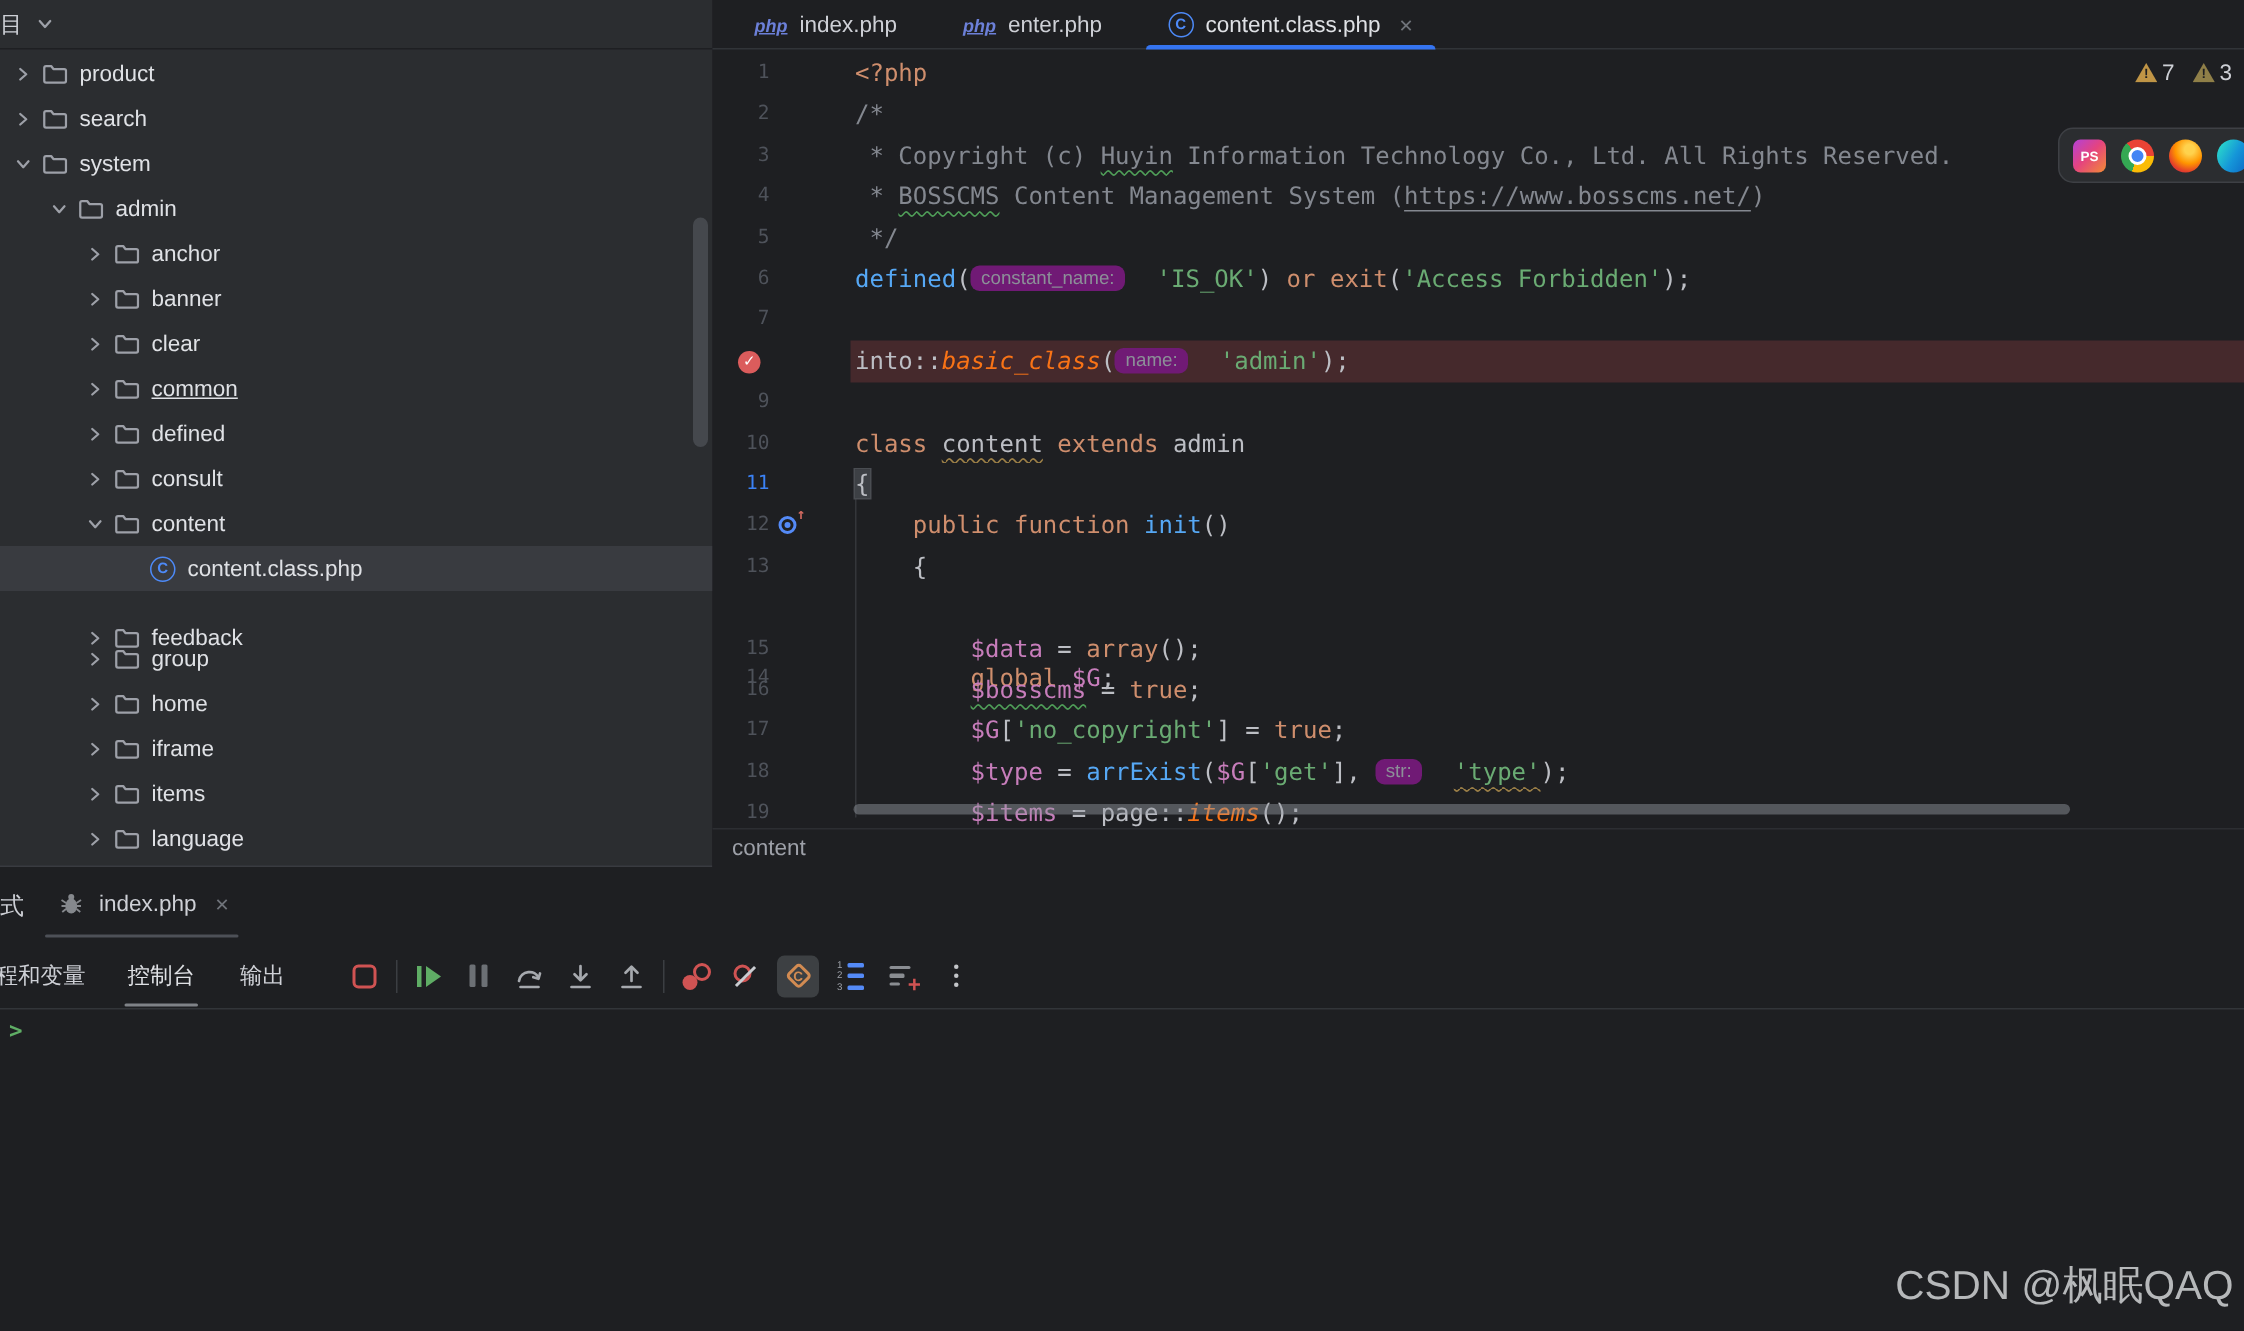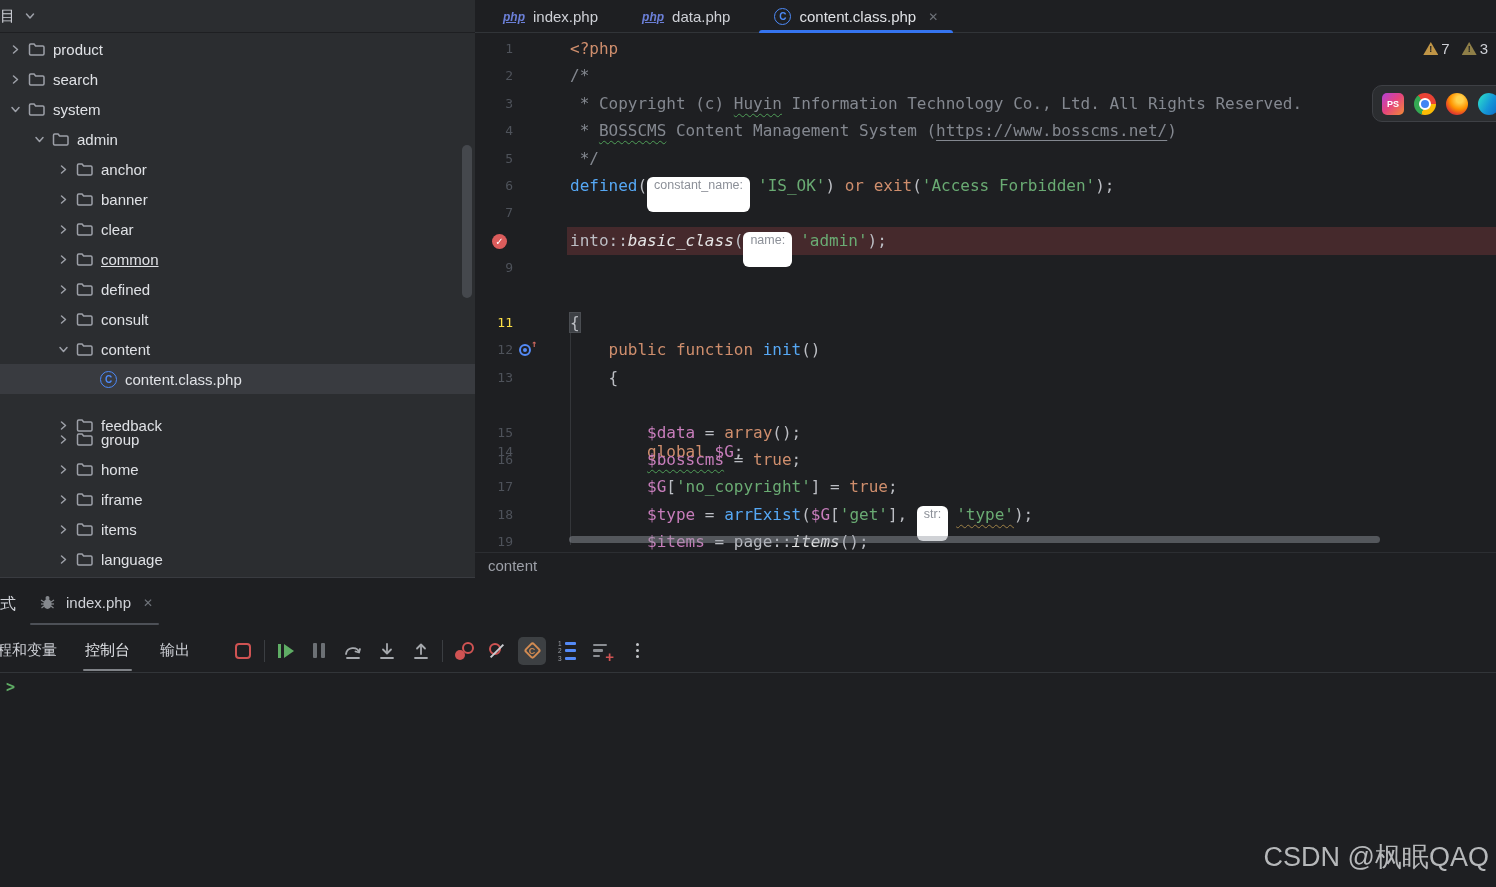--- a/index.html
+++ b/index.html
@@ -35,38 +35,38 @@
   .tab.active::after { content:""; position:absolute; left:0; right:0; bottom:0; height:3px;
                        background:#3574f0; border-radius:3px 3px 0 0; }
   .php-badge { font:italic bold 12px "Liberation Sans", sans-serif; color:#6c80d9;text-decoration:underline; }
   .tab-close { color:#6f737a; font-size:12px; margin-left:4px; }
 
   .code-area { position:absolute; top:0; left:0; right:0; height:552px; overflow:hidden;
                font-family:"DejaVu Sans Mono", monospace; font-size:16px; }
   .cl { position:absolute; left:0; right:0; height:28px; white-space:pre; }
   .cl .ln { position:absolute; left:0; width:38px; text-align:right; color:#4e525a;
             font-size:13px; line-height:28px; }
-  .cl .ln.bright { color:#fde047; }
+  .cl .ln.bright { color:#3b82f6; }
   .cl .codeline { position:absolute; left:95px; right:0; line-height:28px; }
   .hl-bp { position:absolute; left:92px; right:0; height:28px; background:#45292c; }
   .indent-guide { position:absolute; left:95px; top:315px; width:1px; height:230px; background:#34363a; }
   .tok-kw  { color:#cf8e6d; }
   .tok-str { color:#6aab73; }
   .tok-var { color:#c77dbb; }
   .tok-fn  { color:#56a8f5; }
-  .tok-fni { color:#e5e5e5; font-style:italic; }
+  .tok-fni { color:#f97316; font-style:italic; }
   .tok-cmt { color:#848890; }
   .tok-pln { color:#bcbec4; }
   .d-sqg { text-decoration:underline wavy #4f9e58 1px; text-underline-offset:4px; }
   .d-sqy { text-decoration:underline wavy #9e8147 1px; text-underline-offset:4px; }
   .d-url { text-decoration:underline; text-underline-offset:4px; }
   .brace-box { background:#3d4045; outline:1px solid #4a4d52; }
-  .hint-chip { display:inline-block; background:#ffffff; color:#8c9098;
+  .hint-chip { display:inline-block; background:#701a75; color:#8c9098;
                font:12.5px "Liberation Sans", sans-serif; border-radius:6px;
-               padding:1px 7px 20px; margin-right:8px; transform:translateY(-2px); }
+               padding:1px 7px 2px; margin-right:21px; transform:translateY(-2px); }
   .gut-bp { position:absolute; left:17px; top:7px; width:15px; height:15px; border-radius:50%;
             background:#db5c5c; color:#fff; font-size:10px; line-height:15px; text-align:center;
             font-family:"Liberation Sans",sans-serif; }
   .gut-ovr { position:absolute; left:44px; top:7px; width:14px; height:14px; }
   .gut-ovr .ring { position:absolute; left:0; top:1px; width:12px; height:12px; border-radius:50%;
                    border:2px solid #548af7; }
   .gut-ovr .dot { position:absolute; left:4px; top:5px; width:4px; height:4px; border-radius:50%;
                   background:#548af7; }
   .gut-ovr .arr { position:absolute; right:-4px; top:-5px; color:#d0695f; font-size:10px; font-weight:bold; }
   .hscroll { position:absolute; left:94px; top:536px; width:811px; height:7px;
@@ -418,41 +418,42 @@
   </div>
 
   <div class="editor">
     <div class="tabbar" id="tabbar">
         <div class="tab">
           <span class="php-badge">php</span>
           <span>index.php</span>
         </div>
         <div class="tab">
           <span class="php-badge">php</span>
-          <span>data.php</span>
+          <span>enter.php</span>
         </div>
         <div class="tab active">
           <span class="class-icon">C</span>
           <span>content.class.php</span>
           <span class="tab-close">✕</span>
         </div>
       </div>
 
     <div class="code-area" id="code">
       <div class="indent-guide"></div>
     <div class="cl" style="top: 35px;"><span class="ln">1</span><span class="codeline"><span class="tok-kw">&lt;?php</span></span></div>
         <div class="cl" style="top: 62.4px;"><span class="ln">2</span><span class="codeline"><span class="tok-cmt">/*</span></span></div>
         <div class="cl" style="top: 89.8px;"><span class="ln">3</span><span class="codeline"><span class="tok-cmt"> * Copyright (c) </span><span class="tok-cmt d-sqg">Huyin</span><span class="tok-cmt"> Information Technology Co., Ltd. All Rights Reserved.</span></span></div>
         <div class="cl" style="top: 117.2px;"><span class="ln">4</span><span class="codeline"><span class="tok-cmt"> * </span><span class="tok-cmt d-sqg">BOSSCMS</span><span class="tok-cmt"> Content Management System (</span><span class="tok-cmt d-url">https://www.bosscms.net/</span><span class="tok-cmt">)</span></span></div>
         <div class="cl" style="top: 144.6px;"><span class="ln">5</span><span class="codeline"><span class="tok-cmt"> */</span></span></div>
         <div class="cl" style="top: 172px;"><span class="ln">6</span><span class="codeline"><span class="tok-fn">defined</span><span class="tok-pln">(</span><span class="hint-chip">constant_name:</span><span class="tok-str">'IS_OK'</span><span class="tok-pln">) </span><span class="tok-kw">or</span><span class="tok-pln"> </span><span class="tok-kw">exit</span><span class="tok-pln">(</span><span class="tok-str">'Access Forbidden'</span><span class="tok-pln">);</span></span></div>
         <div class="cl" style="top: 199.4px;"><span class="ln">7</span><span class="codeline"></span></div>
         <div class="hl-bp" style="top: 226.8px;"></div>
         <div class="cl" style="top: 226.8px;"><span class="ln"></span><span class="gut-bp">✓</span><span class="codeline"><span class="tok-pln">into</span><span class="tok-pln">::</span><span class="tok-fni">basic_class</span><span class="tok-pln">(</span><span class="hint-chip">name:</span><span class="tok-str">'admin'</span><span class="tok-pln">);</span></span></div>
         <div class="cl" style="top: 254.2px;"><span class="ln">9</span><span class="codeline"></span></div>
+        <div class="cl" style="top: 281.6px;"><span class="ln">10</span><span class="codeline"><span class="tok-kw">class </span><span class="tok-pln d-sqy">content</span><span class="tok-pln"> </span><span class="tok-kw">extends</span><span class="tok-pln"> admin</span></span></div>
         <div class="cl" style="top: 309px;"><span class="ln bright">11</span><span class="codeline"><span class="tok-pln brace-box">{</span></span></div>
         <div class="cl" style="top: 336.4px;"><span class="ln">12</span><span class="gut-ovr"><span class="ring"></span><span class="dot"></span><span class="arr">↑</span></span><span class="codeline"><span class="tok-pln">    </span><span class="tok-kw">public</span><span class="tok-pln"> </span><span class="tok-kw">function</span><span class="tok-pln"> </span><span class="tok-fn">init</span><span class="tok-pln">()</span></span></div>
         <div class="cl" style="top: 363.8px;"><span class="ln">13</span><span class="codeline"><span class="tok-pln">    {</span></span></div>
         <div class="cl" style="top: 391.2px; margin-top: 47px;"><span class="ln">14</span><span class="codeline"><span class="tok-pln">        </span><span class="tok-kw">global</span><span class="tok-pln"> </span><span class="tok-var">$G</span><span class="tok-pln">;</span></span></div>
         <div class="cl" style="top: 418.6px;"><span class="ln">15</span><span class="codeline"><span class="tok-pln">        </span><span class="tok-var">$data</span><span class="tok-pln"> = </span><span class="tok-kw">array</span><span class="tok-pln">();</span></span></div>
         <div class="cl" style="top: 446px;"><span class="ln">16</span><span class="codeline"><span class="tok-pln">        </span><span class="tok-var d-sqg">$bosscms</span><span class="tok-pln"> = </span><span class="tok-kw">true</span><span class="tok-pln">;</span></span></div>
         <div class="cl" style="top: 473.4px;"><span class="ln">17</span><span class="codeline"><span class="tok-pln">        </span><span class="tok-var">$G</span><span class="tok-pln">[</span><span class="tok-str">'no_copyright'</span><span class="tok-pln">] = </span><span class="tok-kw">true</span><span class="tok-pln">;</span></span></div>
         <div class="cl" style="top: 500.8px;"><span class="ln">18</span><span class="codeline"><span class="tok-pln">        </span><span class="tok-var">$type</span><span class="tok-pln"> = </span><span class="tok-fn">arrExist</span><span class="tok-pln">(</span><span class="tok-var">$G</span><span class="tok-pln">[</span><span class="tok-str">'get'</span><span class="tok-pln">], </span><span class="hint-chip">str:</span><span class="tok-str d-sqy">'type'</span><span class="tok-pln">);</span></span></div>
         <div class="cl" style="top: 528.2px;"><span class="ln">19</span><span class="codeline"><span class="tok-pln">        </span><span class="tok-var">$items</span><span class="tok-pln"> = </span><span class="tok-pln">page</span><span class="tok-pln">::</span><span class="tok-fni">items</span><span class="tok-pln">();</span></span></div>
       </div>

